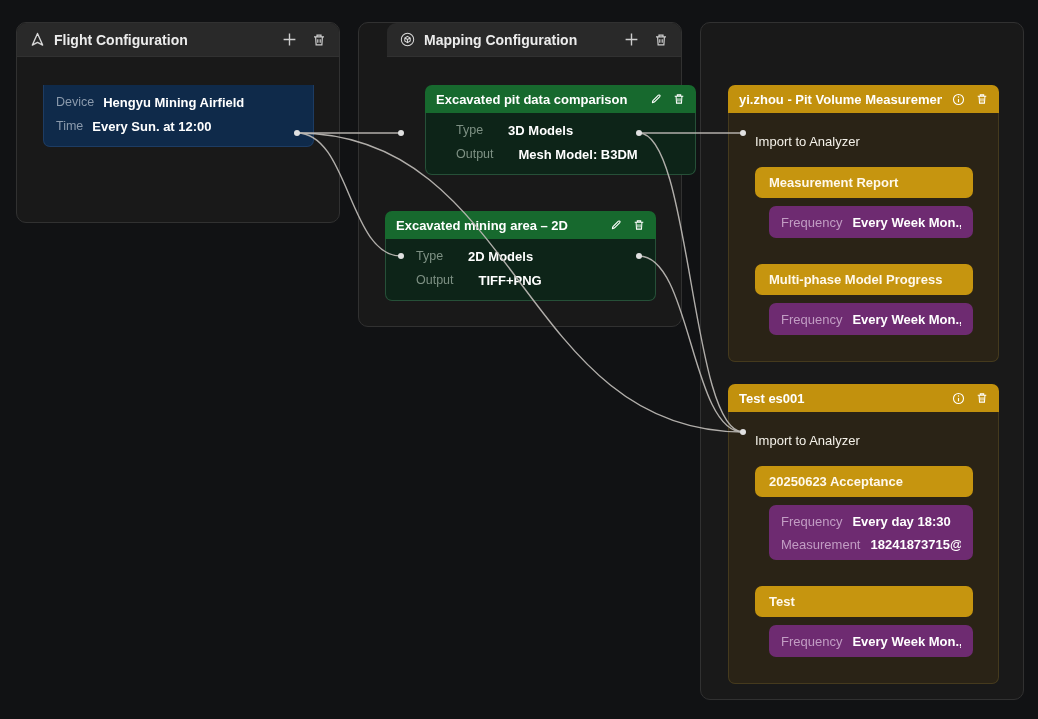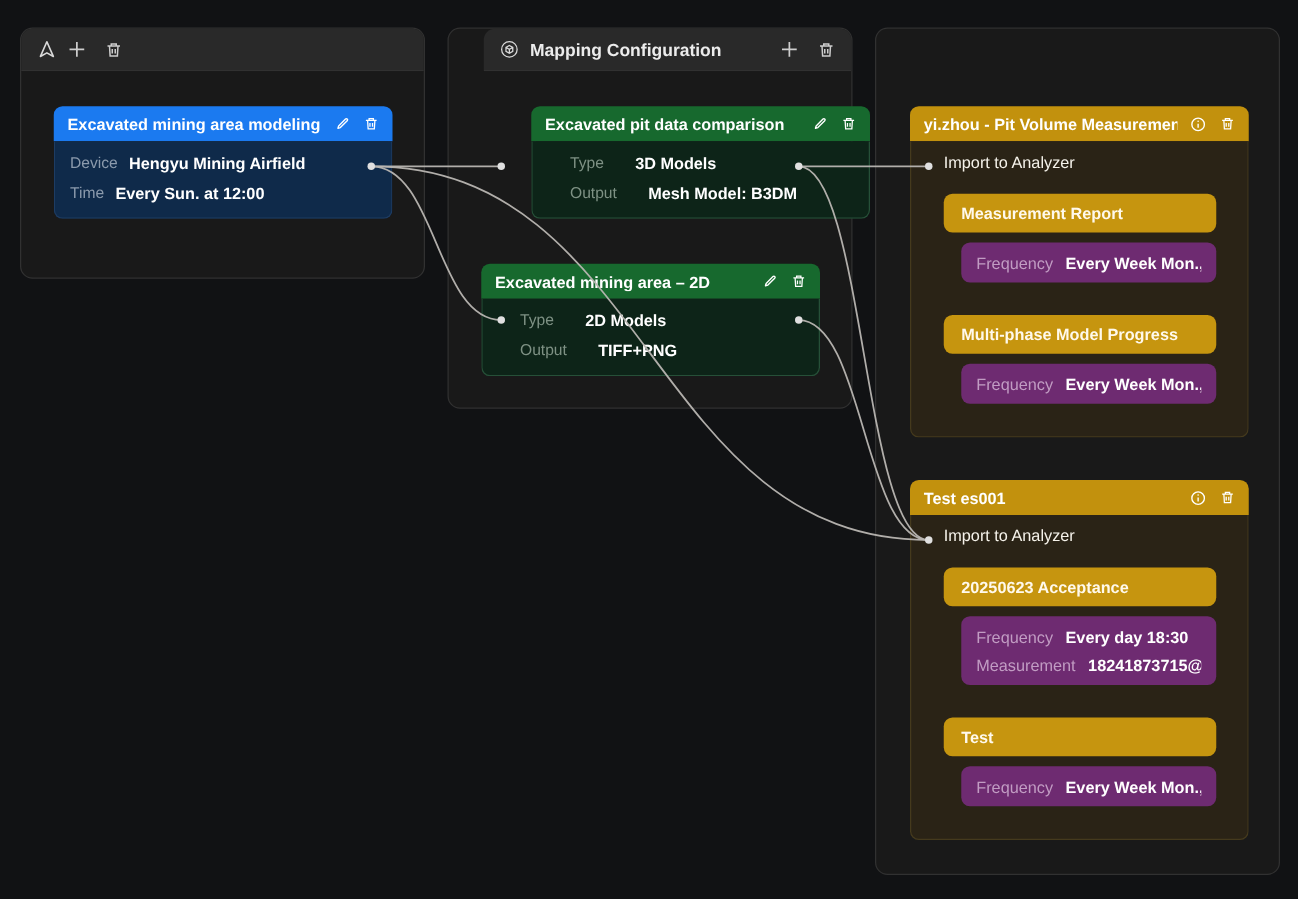--- a/index.html
+++ b/index.html
@@ -63,21 +63,21 @@
     padding:5px 12px 8px 12px;
   }
   .card.green .frow { height:24px; gap:25px; }
   .card.green .frow .lbl { color:#7e9184; }
 
   
   .card.gold .card-header { background:var(--gold,#c2910d); }
   .card.gold .card-body {
     background:var(--gold-body,#2a2316);
     border:1px solid #453a1d; border-top:none;
-    padding:6px 25px 26px 26px;
+    padding:18px 25px 26px 26px;
   }
   .import-row { height:20px; display:flex; align-items:center; font-size:13px; color:#f5f2ea; margin-bottom:16px; white-space:nowrap; }
   .report-group { margin-bottom:26px; }
   .report-group:last-child { margin-bottom:0; }
   .report-pill {
     height:31px; background:var(--gold-pill,#c6950f);
     border-radius:7px; display:flex; align-items:center;
     padding:0 14px; font-size:13px; font-weight:600; color:#fff9ec;
     white-space:nowrap; overflow:hidden;
   }
@@ -97,50 +97,36 @@
 </head>
 <body>
 
 <section class="panel" style="left:16px; top:22px; width:324px; height:201px;">
   <div class="panel-header">
     <span class="hicon">
       <svg width="15" height="15" viewBox="0 0 16 16" fill="none" stroke="currentColor" stroke-width="1.4" stroke-linejoin="round">
           <path d="M8 1.5 L13.5 14 L8 11 L2.5 14 Z"></path>
         </svg>
     </span>
+    <span class="panel-title">Flight Configuration</span>
     <span class="panel-actions">
       <span>
         <svg width="15" height="15" viewBox="0 0 14 14" stroke="currentColor" stroke-width="1.3">
             <path d="M7 1.5 V12.5 M1.5 7 H12.5"></path>
           </svg>
       </span>
       <span>
         <svg width="14" height="14" viewBox="0 0 14 14" fill="none" stroke="currentColor" stroke-width="1.2">
             <path d="M2 3.8 h10 M5 3.8 V2.2 h4 v1.6 M3.6 3.8 l.5 8 h5.8 l.5 -8 M5.8 6.2 v3.6 M8.2 6.2 v3.6"></path>
           </svg>
       </span>
     </span>
   </div>
 
   <div class="card blue" style="left:26px; top:62px; width:271px;">
-    <div class="card-header">
-      <span class="card-title">Excavated mining area modeling</span>
-      <span class="card-actions">
-        <span>
-          <svg width="12" height="12" viewBox="0 0 14 14" fill="none" stroke="currentColor" stroke-width="1.3" stroke-linejoin="round">
-              <path d="M2.8 11.2 L3.4 9 L9.8 2.6 a1.1 1.1 0 0 1 1.6 1.6 L5 10.6 L2.8 11.2 Z"></path>
-            </svg>
-        </span>
-        <span>
-          <svg width="12" height="12" viewBox="0 0 14 14" fill="none" stroke="currentColor" stroke-width="1.2">
-              <path d="M2 3.8 h10 M5 3.8 V2.2 h4 v1.6 M3.6 3.8 l.5 8 h5.8 l.5 -8 M5.8 6.2 v3.6 M8.2 6.2 v3.6"></path>
-            </svg>
-        </span>
-      </span>
-    </div>
     <div class="card-body">
       <div class="frow">
         <span class="lbl">Device</span>
         <span class="val">Hengyu Mining Airfield</span>
       </div>
       <div class="frow">
         <span class="lbl">Time</span>
         <span class="val">Every Sun. at 12:00</span>
       </div>
     </div>

